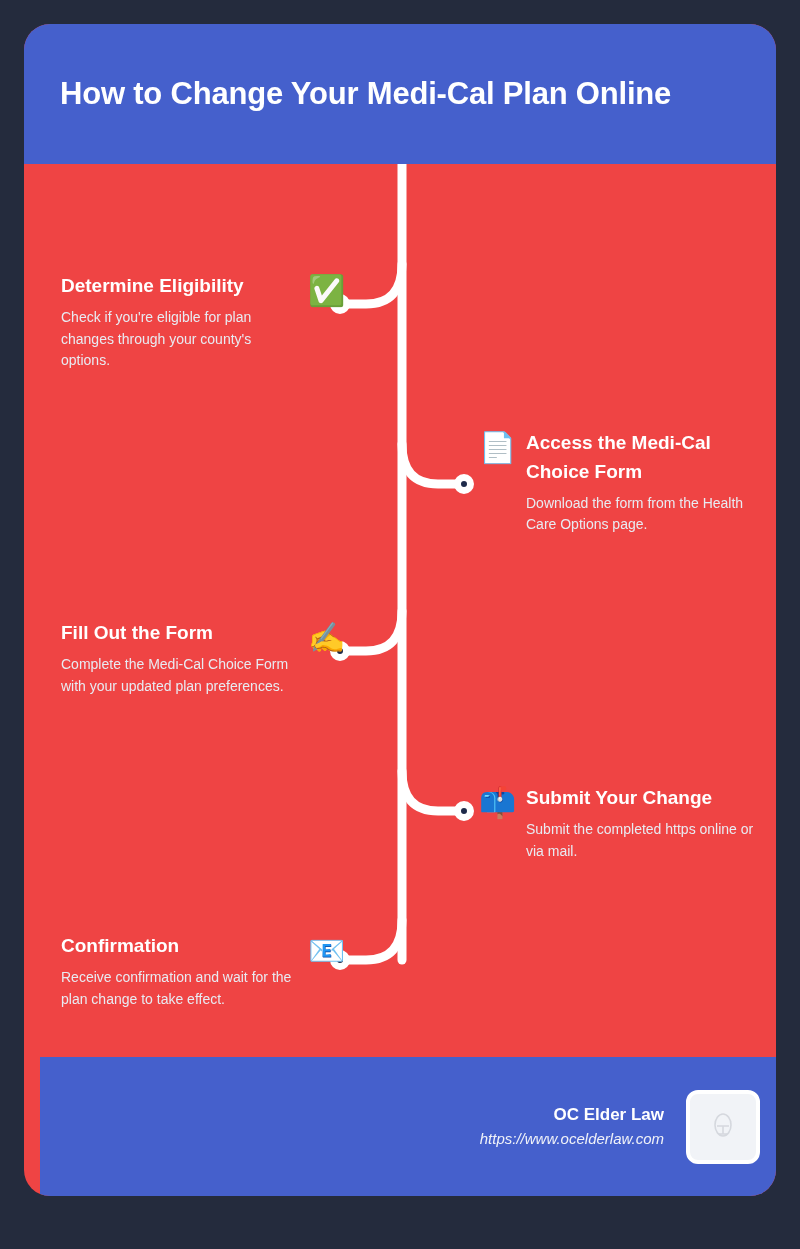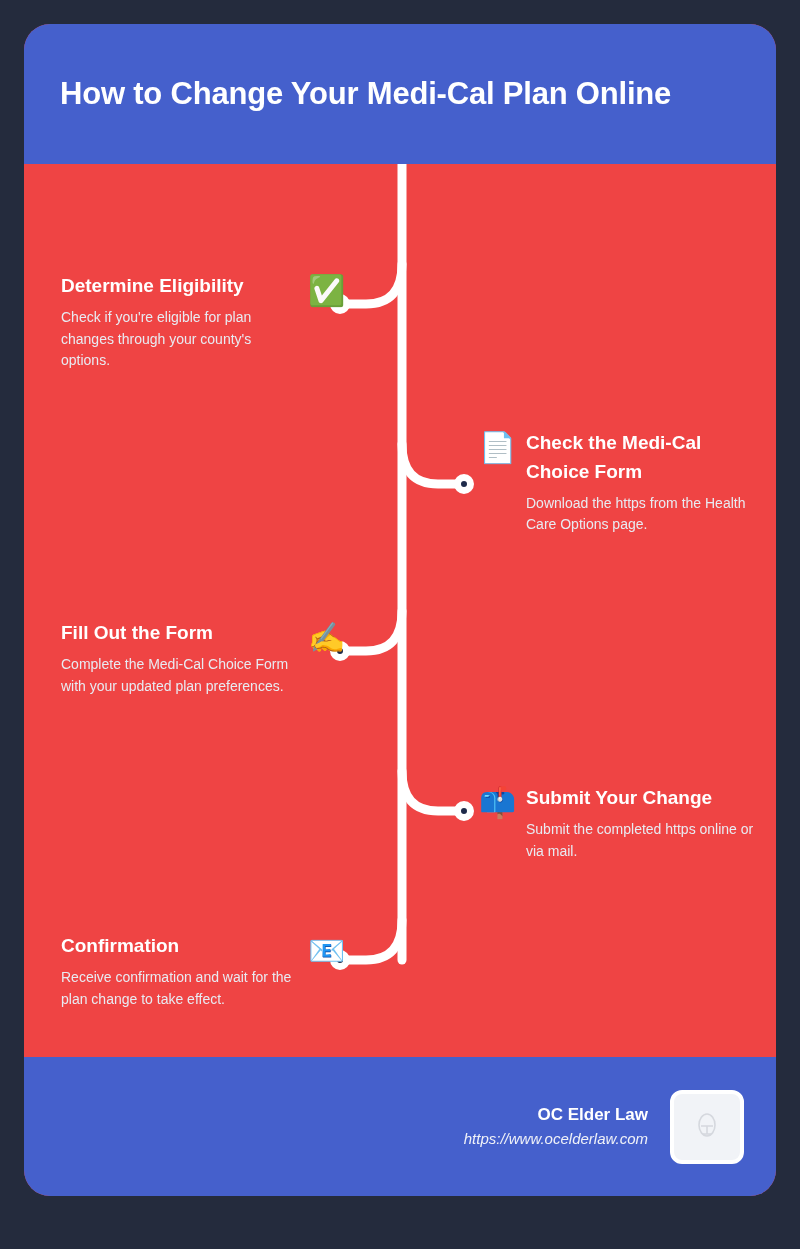--- a/index.html
+++ b/index.html
@@ -96,21 +96,21 @@
   
   .step-1 { left: 20px;  top: 108px; width: 300px; }
   .step-2 { left: 455px; top: 265px; width: 290px; }
   .step-3 { left: 20px;  top: 455px; width: 300px; }
   .step-4 { left: 455px; top: 620px; width: 290px; }
   .step-5 { left: 20px;  top: 768px; width: 300px; }
 
   
   .footer {
     position: absolute;
-    left: 0; top: 1033px;
+    left: 16px; top: 1033px;
     width: 752px;
     height: 139px;
     background: #4560cc;
     display: flex;
     align-items: center;
     justify-content: flex-end;
     gap: 22px;
     padding: 0 32px;
   }
   .footer-text { text-align: right; }
@@ -177,22 +177,22 @@
       <div class="step-icon">✅</div>
       <div class="step-text">
         <div class="step-title">Determine Eligibility</div>
         <div class="step-desc">Check if you're eligible for plan changes through your county's options.</div>
       </div>
     </div>
 
     <div class="step right step-2">
       <div class="step-icon">📄</div>
       <div class="step-text">
-        <div class="step-title">Check the Medi-Cal Choice Form</div>
-        <div class="step-desc">Download the https from the Health Care Options page.</div>
+        <div class="step-title">Access the Medi-Cal Choice Form</div>
+        <div class="step-desc">Download the form from the Health Care Options page.</div>
       </div>
     </div>
 
     <div class="step left step-3">
       <div class="step-icon">✍️</div>
       <div class="step-text">
         <div class="step-title">Fill Out the Form</div>
         <div class="step-desc">Complete the Medi-Cal Choice Form with your updated plan preferences.</div>
       </div>
     </div>

